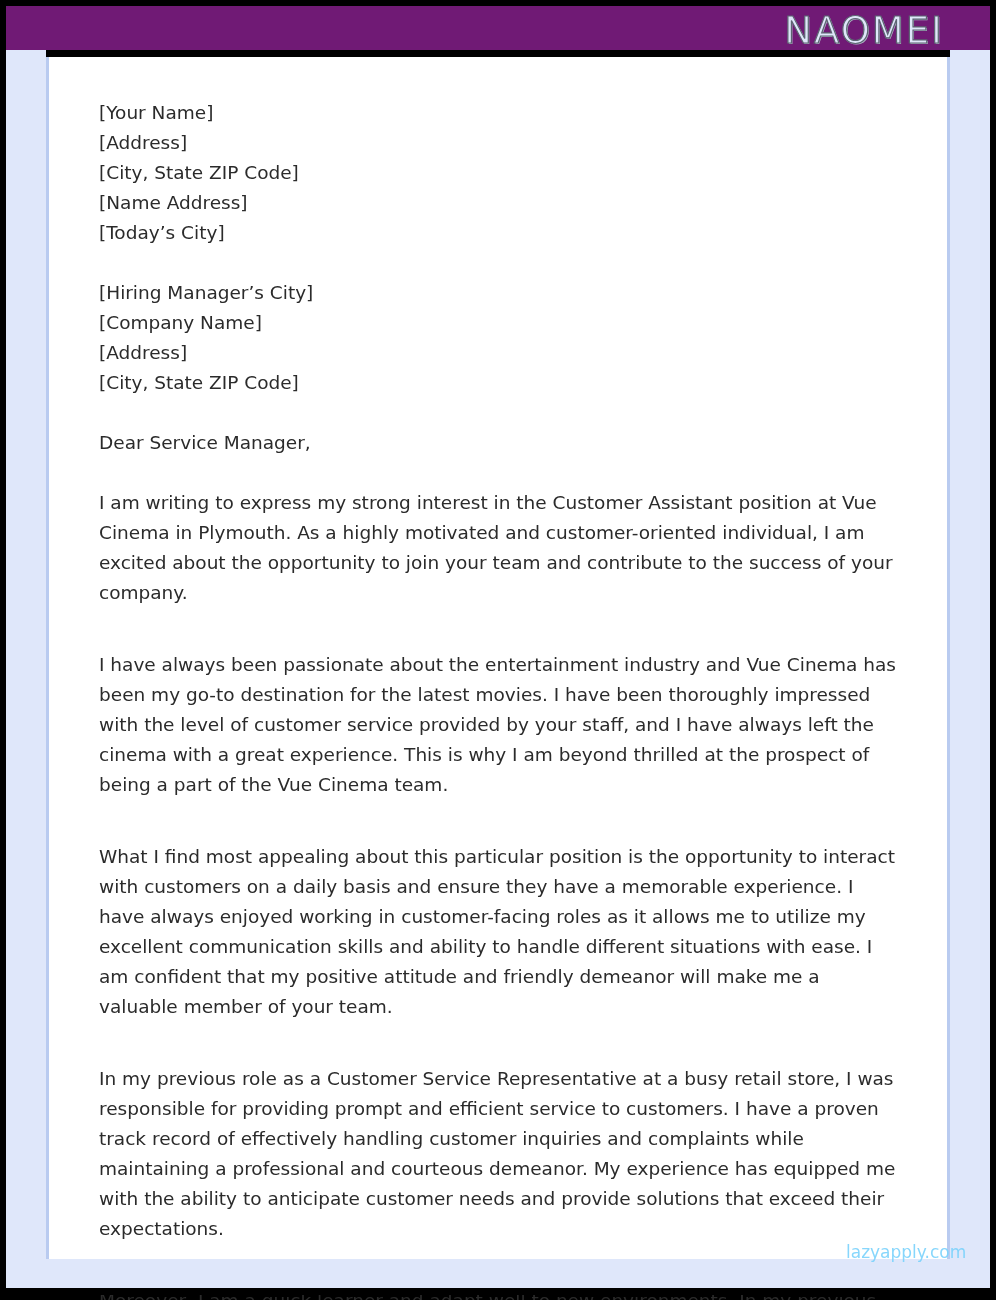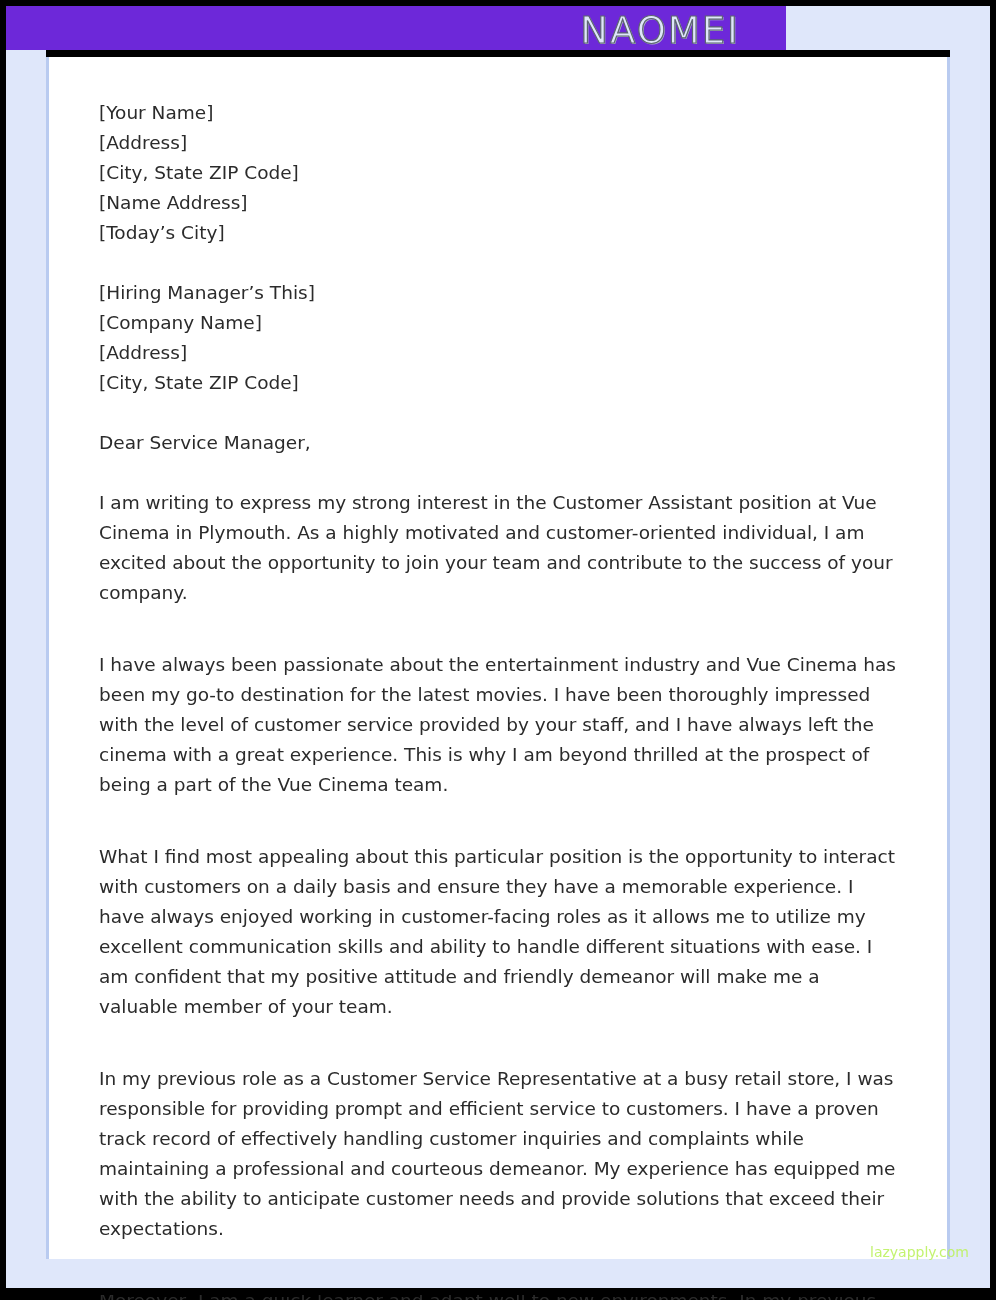--- a/index.html
+++ b/index.html
@@ -28,23 +28,23 @@
     width: 984px;
     height: 1282px;
     background: #dfe7fa;
   }
 
   
   #brand-band {
     position: absolute;
     left: 6px;
     top: 6px;
-    width: 780px;
+    width: 984px;
     height: 44px;
-    background: #6d28d9;
+    background: #701a75;
   }
 
   #brand-title {
     position: absolute;
     right: 46px;
     top: 5px;
     font-size: 37px;
     line-height: 40px;
     letter-spacing: 2px;
     font-weight: 400;
@@ -105,25 +105,25 @@
   .addr-line { white-space: nowrap; }
 
   .spacer { height: 30px; }
 
   .para { margin: 0; }
   .para + .para { margin-top: 42px; }
 
   
   #watermark {
     position: absolute;
-    left: 870px;
+    left: 846px;
     top: 1243px;
-    font-size: 14px;
+    font-size: 17px;
     line-height: 18px;
-    color: #bef264;
+    color: #7dd3fc;
     font-family: "DejaVu Sans", "Liberation Sans", sans-serif;
     white-space: nowrap;
     opacity: 0.92;
   }
 
   
   #bottom-band {
     position: absolute;
     left: 6px;
     top: 1259px;
@@ -153,21 +153,21 @@
       <div class="addr-line">[Your Name]</div>
       <div class="addr-line">[Address]</div>
       <div class="addr-line">[City, State ZIP Code]</div>
       <div class="addr-line">[Name Address]</div>
       <div class="addr-line">[Today’s City]</div>
     </div>
 
     <div class="spacer"></div>
 
     <div class="addr-block">
-      <div class="addr-line">[Hiring Manager’s This]</div>
+      <div class="addr-line">[Hiring Manager’s City]</div>
       <div class="addr-line">[Company Name]</div>
       <div class="addr-line">[Address]</div>
       <div class="addr-line">[City, State ZIP Code]</div>
     </div>
 
     <div class="spacer"></div>
 
     <div class="addr-line">Dear Service Manager,</div>
 
     <div class="spacer"></div>

